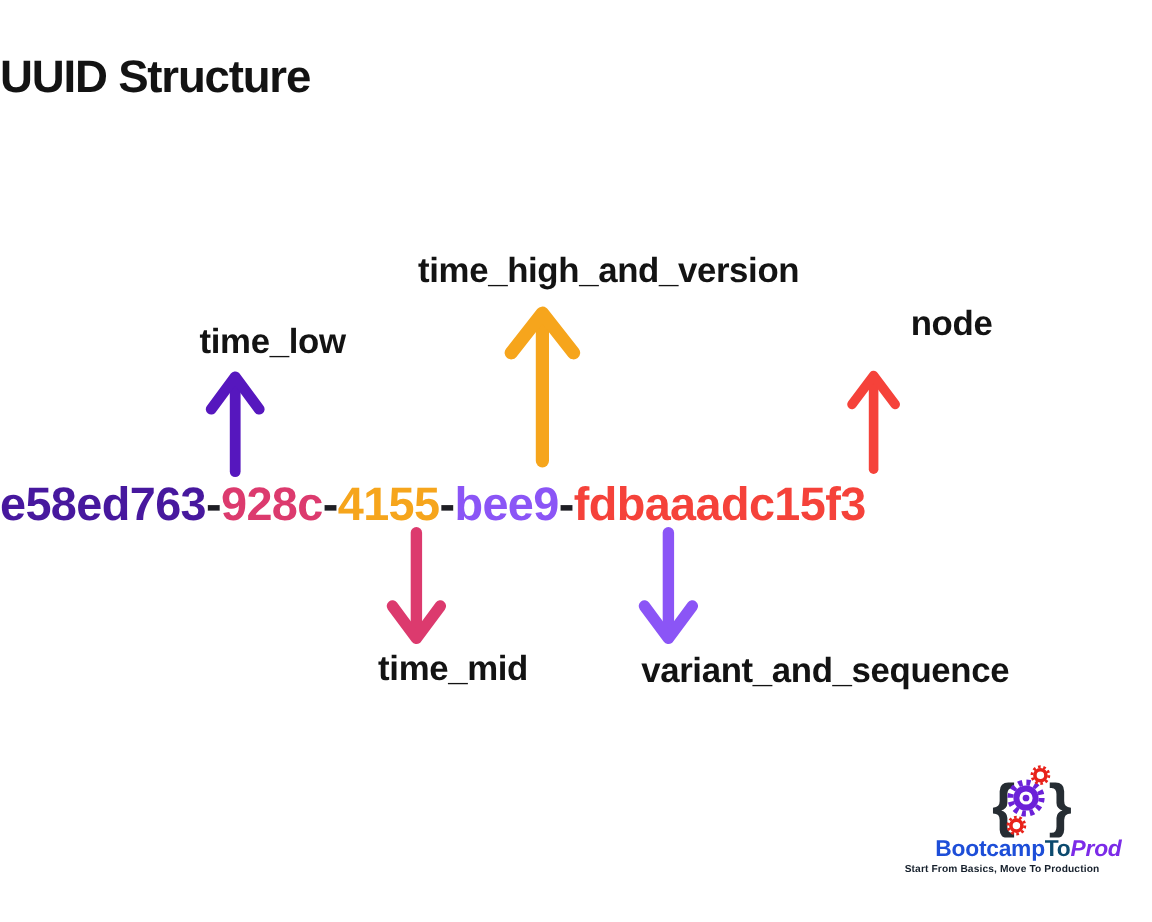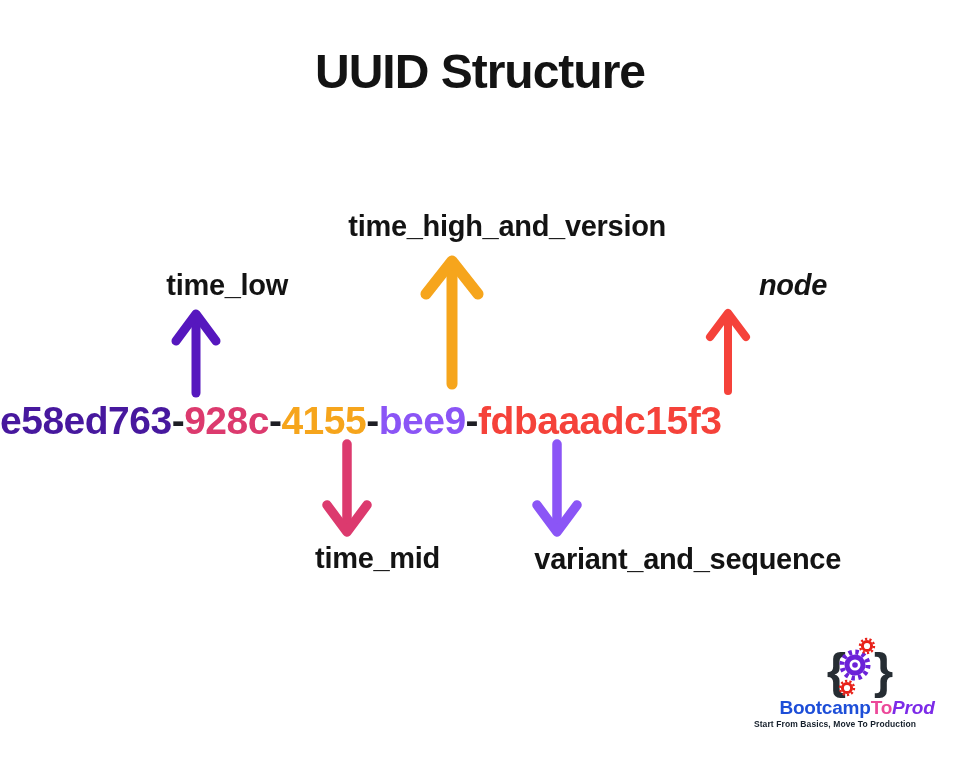--- a/index.html
+++ b/index.html
@@ -3,22 +3,22 @@
 <meta charset="utf-8">
 <style>
   html,body{margin:0;padding:0;}
   body{
     width:960px;height:768px;position:relative;overflow:hidden;
     background:#ffffff;
     font-family:"Liberation Sans","DejaVu Sans",sans-serif;
   }
   .abs{position:absolute;}
   .title{
-    left:0;right:0;top:44px;text-align:center;
-    font-size:48px;font-weight:800;color:#131313;letter-spacing:-1px;
+    left:0;right:0;top:44px;text-align:left;
+    font-size:38px;font-weight:800;color:#131313;letter-spacing:-1px;
   }
   .field-label{
     position:absolute;text-align:right;
     font-size:29px;font-weight:800;color:#131313;letter-spacing:-0.3px;
   }
   .uuid-line{
     position:absolute;left:0;right:0;top:399px;text-align:left;
     font-size:39px;font-weight:800;letter-spacing:-0.5px;white-space:nowrap;
   }
   svg.arrow{position:absolute;overflow:visible;}
@@ -37,21 +37,21 @@
 </style>
 </head>
 <body style="background: rgb(255, 255, 255);">
 
 <div class="abs title">UUID Structure</div>
 
 <div class="field-label" style="left:266px;width:400px;top:210px;">time_high_and_version</div>
 
 <div class="field-label" style="left:88px;width:200px;top:269px;">time_low</div>
 
-<div class="field-label" style="left:627px;width:200px;top:269px;font-style:italic;">node</div>
+<div class="field-label" style="left:627px;width:200px;top:254px;">node</div>
 
 <svg class="arrow" style="left:168px;top:305px;color:#5617BE;" width="56" height="92" viewBox="0 0 56 92">
   <line x1="28" y1="88" x2="28" y2="12" stroke-width="9"></line>
   <polyline points="8,36 28,9 48,36" stroke-width="9"></polyline>
 </svg>
 
 <svg class="arrow" style="left:419px;top:252px;color:#F6A51C;" width="66" height="136" viewBox="0 0 66 136">
   <line x1="33" y1="132" x2="33" y2="12" stroke-width="11"></line>
   <polyline points="7,42 33,9 59,42" stroke-width="11"></polyline>
 </svg>
@@ -92,16 +92,16 @@
     <circle cx="67" cy="16" r="7" fill="none" stroke="currentColor" stroke-width="2.4" stroke-dasharray="2.2 2.2"></circle>
     <circle cx="67" cy="16" r="4.6" fill="#ffffff" stroke="currentColor" stroke-width="3"></circle>
   </g>
   <g style="color: rgb(232, 34, 26);">
     <circle cx="47" cy="58" r="7" fill="none" stroke="currentColor" stroke-width="2.4" stroke-dasharray="2.2 2.2"></circle>
     <circle cx="47" cy="58" r="4.6" fill="#ffffff" stroke="currentColor" stroke-width="3"></circle>
   </g>
 </svg>
 
 <div class="brand-text">
-  <span style="color: #1d4ed8;">Bootcamp</span><span style="color: #ec4899;">To</span><span style="color: rgb(124, 43, 232); font-style: italic;">Prod</span>
+  <span style="color: #1d4ed8;">Bootcamp</span><span style="color: #0c4a6e;">To</span><span style="color: rgb(124, 43, 232); font-style: italic;">Prod</span>
 </div>
 
 <div class="tagline" style="color: rgb(22, 32, 44);">Start From Basics, Move To Production</div>
 
 </body></html>

